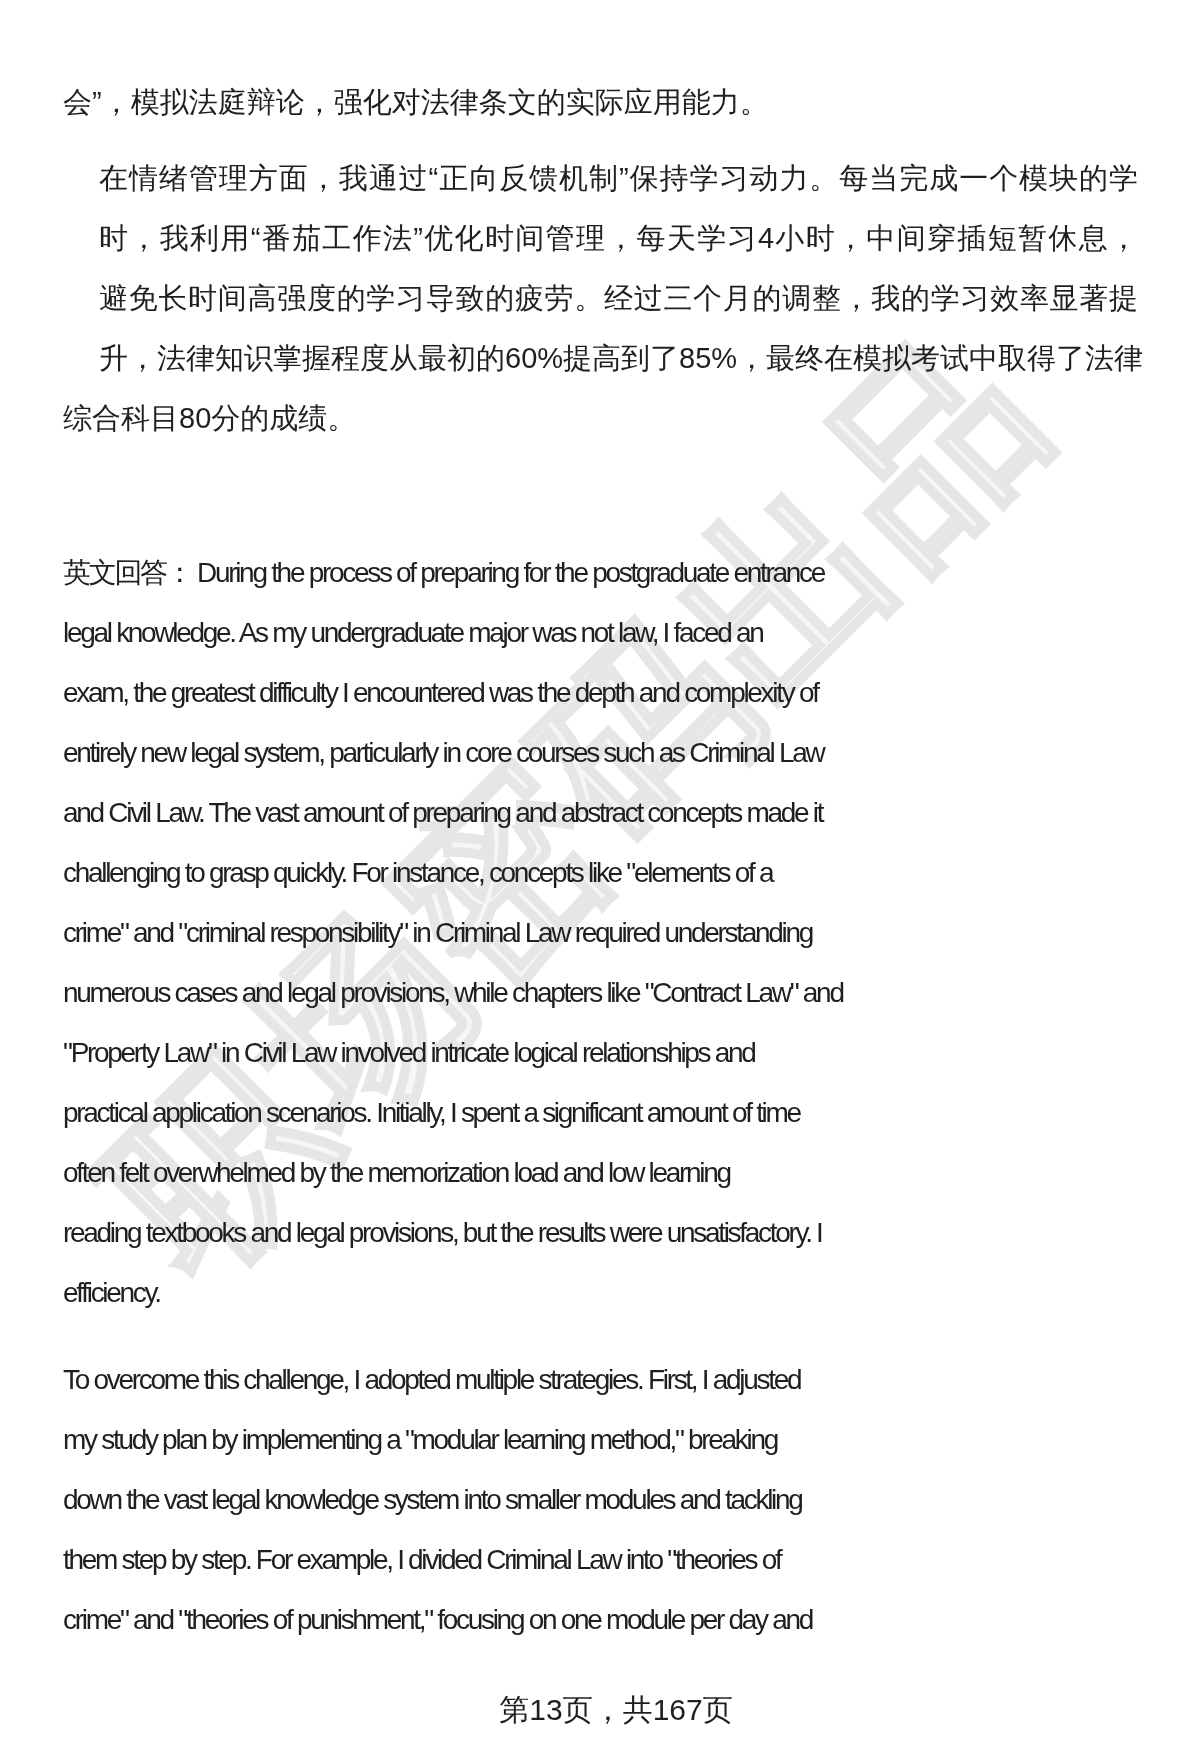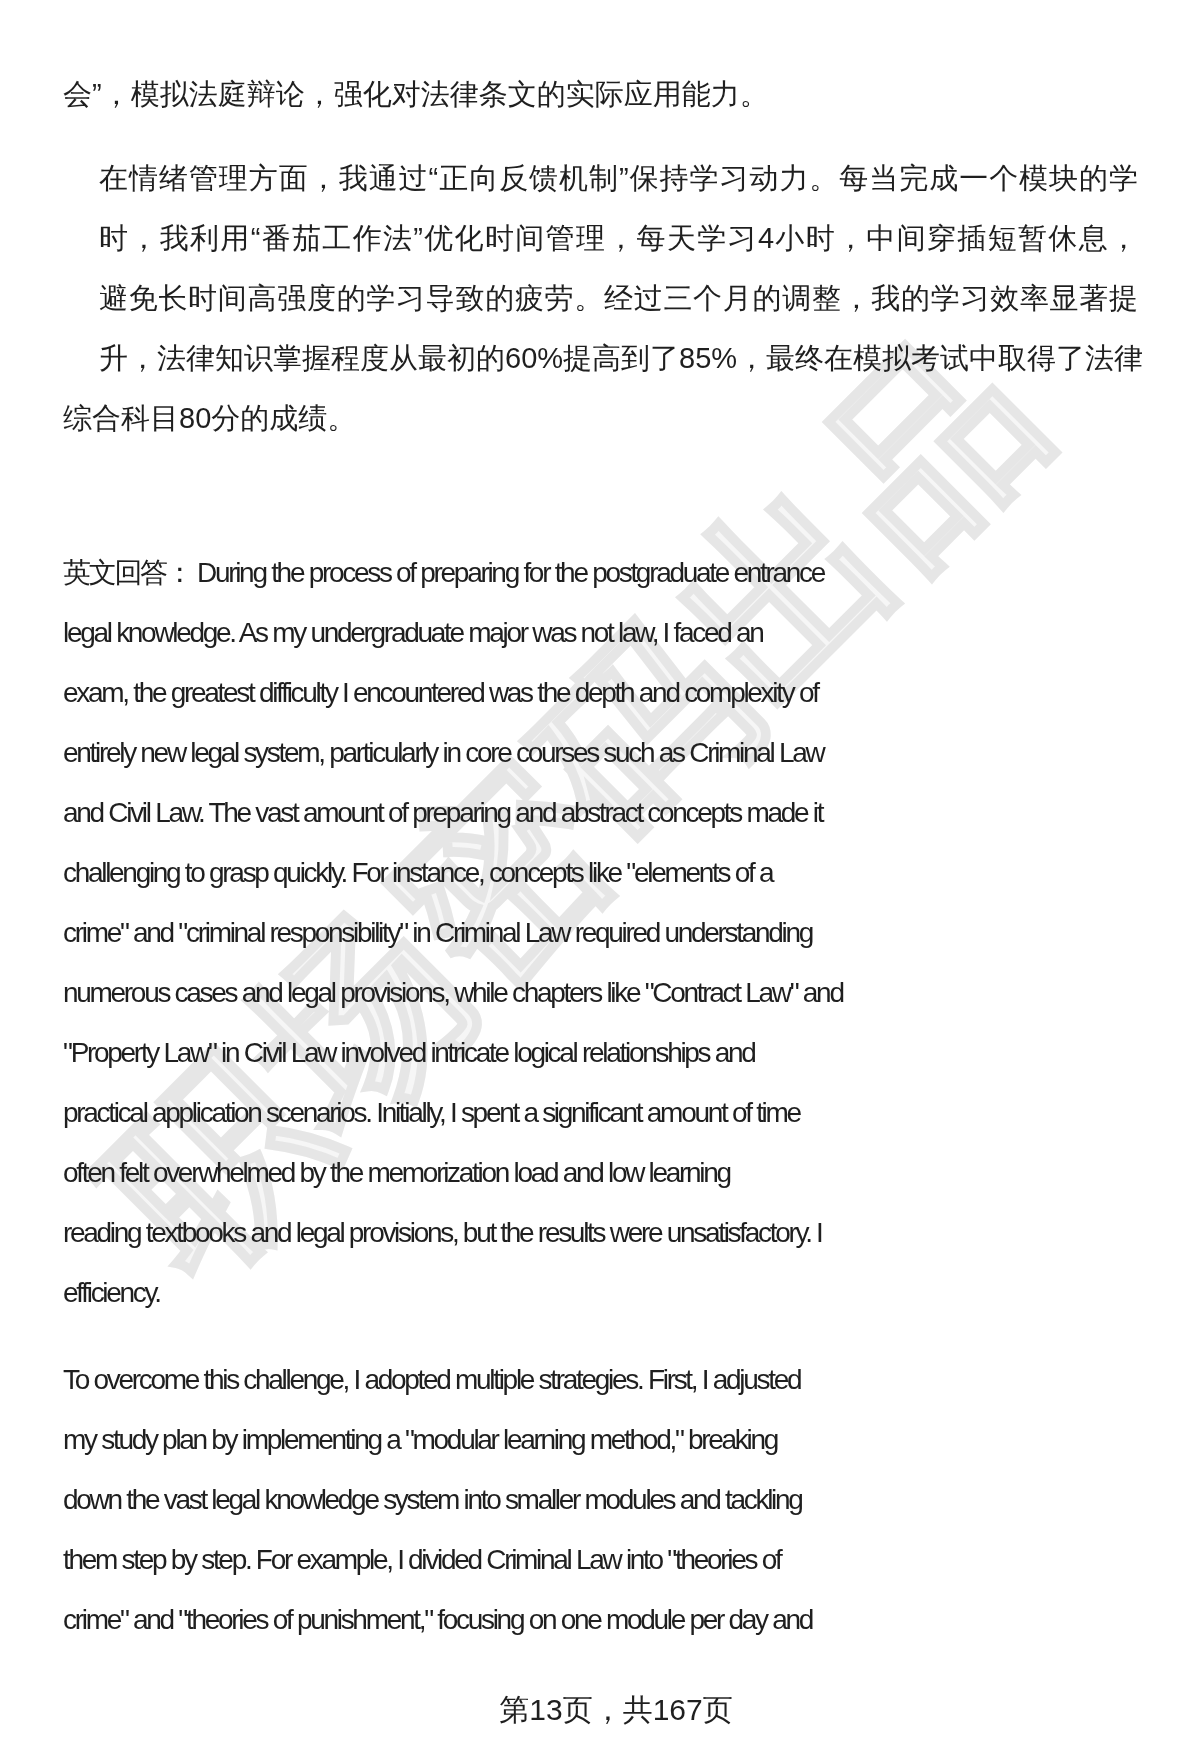--- a/index.html
+++ b/index.html
@@ -39,21 +39,21 @@
   
   .content {
     position: absolute;
     left: 63px;
     width: 1075px;
     top: 0;
     z-index: 1;
     color: #1f1f1f;
   }
   .para { position: absolute; left: 0; width: 1075px; }
-  .para-1 { top: 64px; }
+  .para-1 { top: 72px; }
   .para-2 { top: 148px; }
   .para-3 { top: 543px; }
   .para-4 { top: 1350px; }
   .ln {
     height: 60px;
     line-height: 60px;
     white-space: nowrap;
   }
   .zh .ln {
     font-size: 29px;

